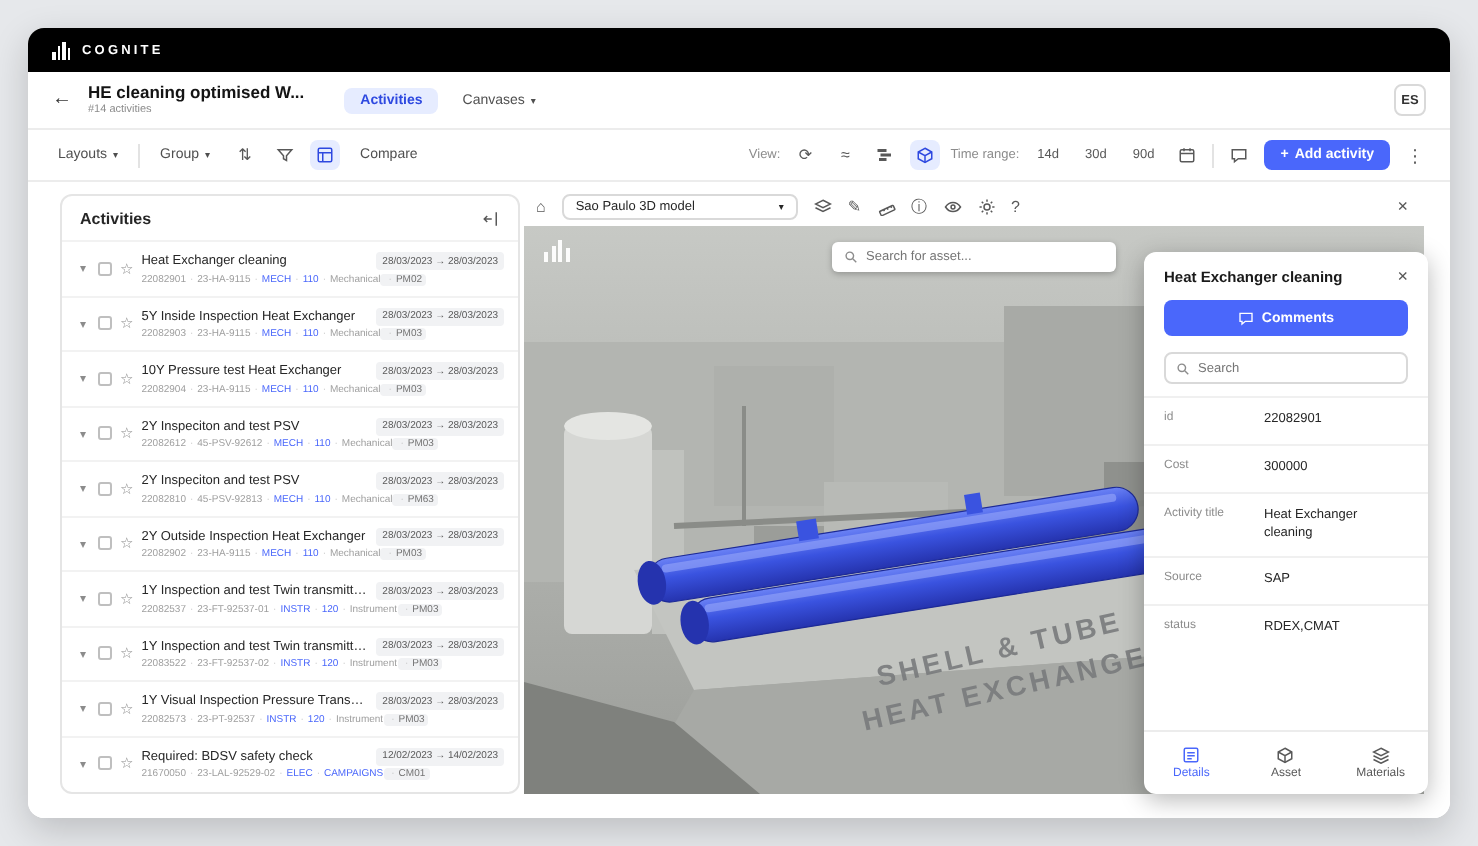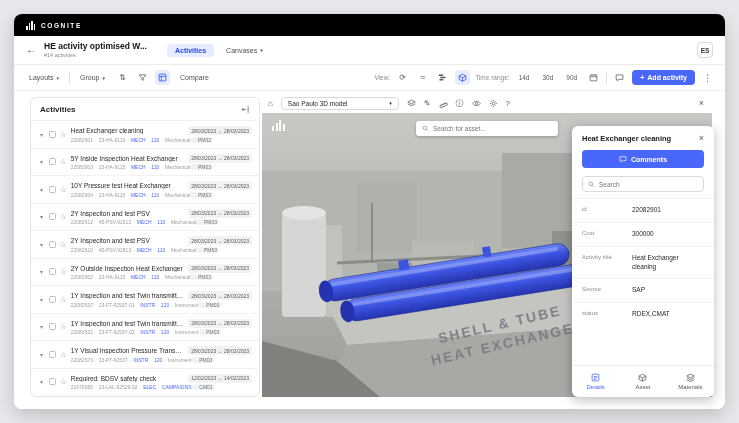--- a/index.html
+++ b/index.html
@@ -124,21 +124,21 @@
         <i></i>
         <i></i>
         <i></i>
       </span>
     <span class="brand">COGNITE</span>
   </div>
 
   <div class="header">
     <span class="back-btn">←</span>
     <div class="title-block">
-      <span class="page-title">HE activity optimised W...</span>
+      <span class="page-title">HE cleaning optimised W...</span>
       <span class="page-subtitle">#14 activities</span>
     </div>
     <div class="tabs">
       <span class="tab selected">Activities</span>
       <span class="tab">
         <span>Canvases</span>
         <span class="chev">▾</span>
       </span>
     </div>
     <span class="avatar">ES</span>

